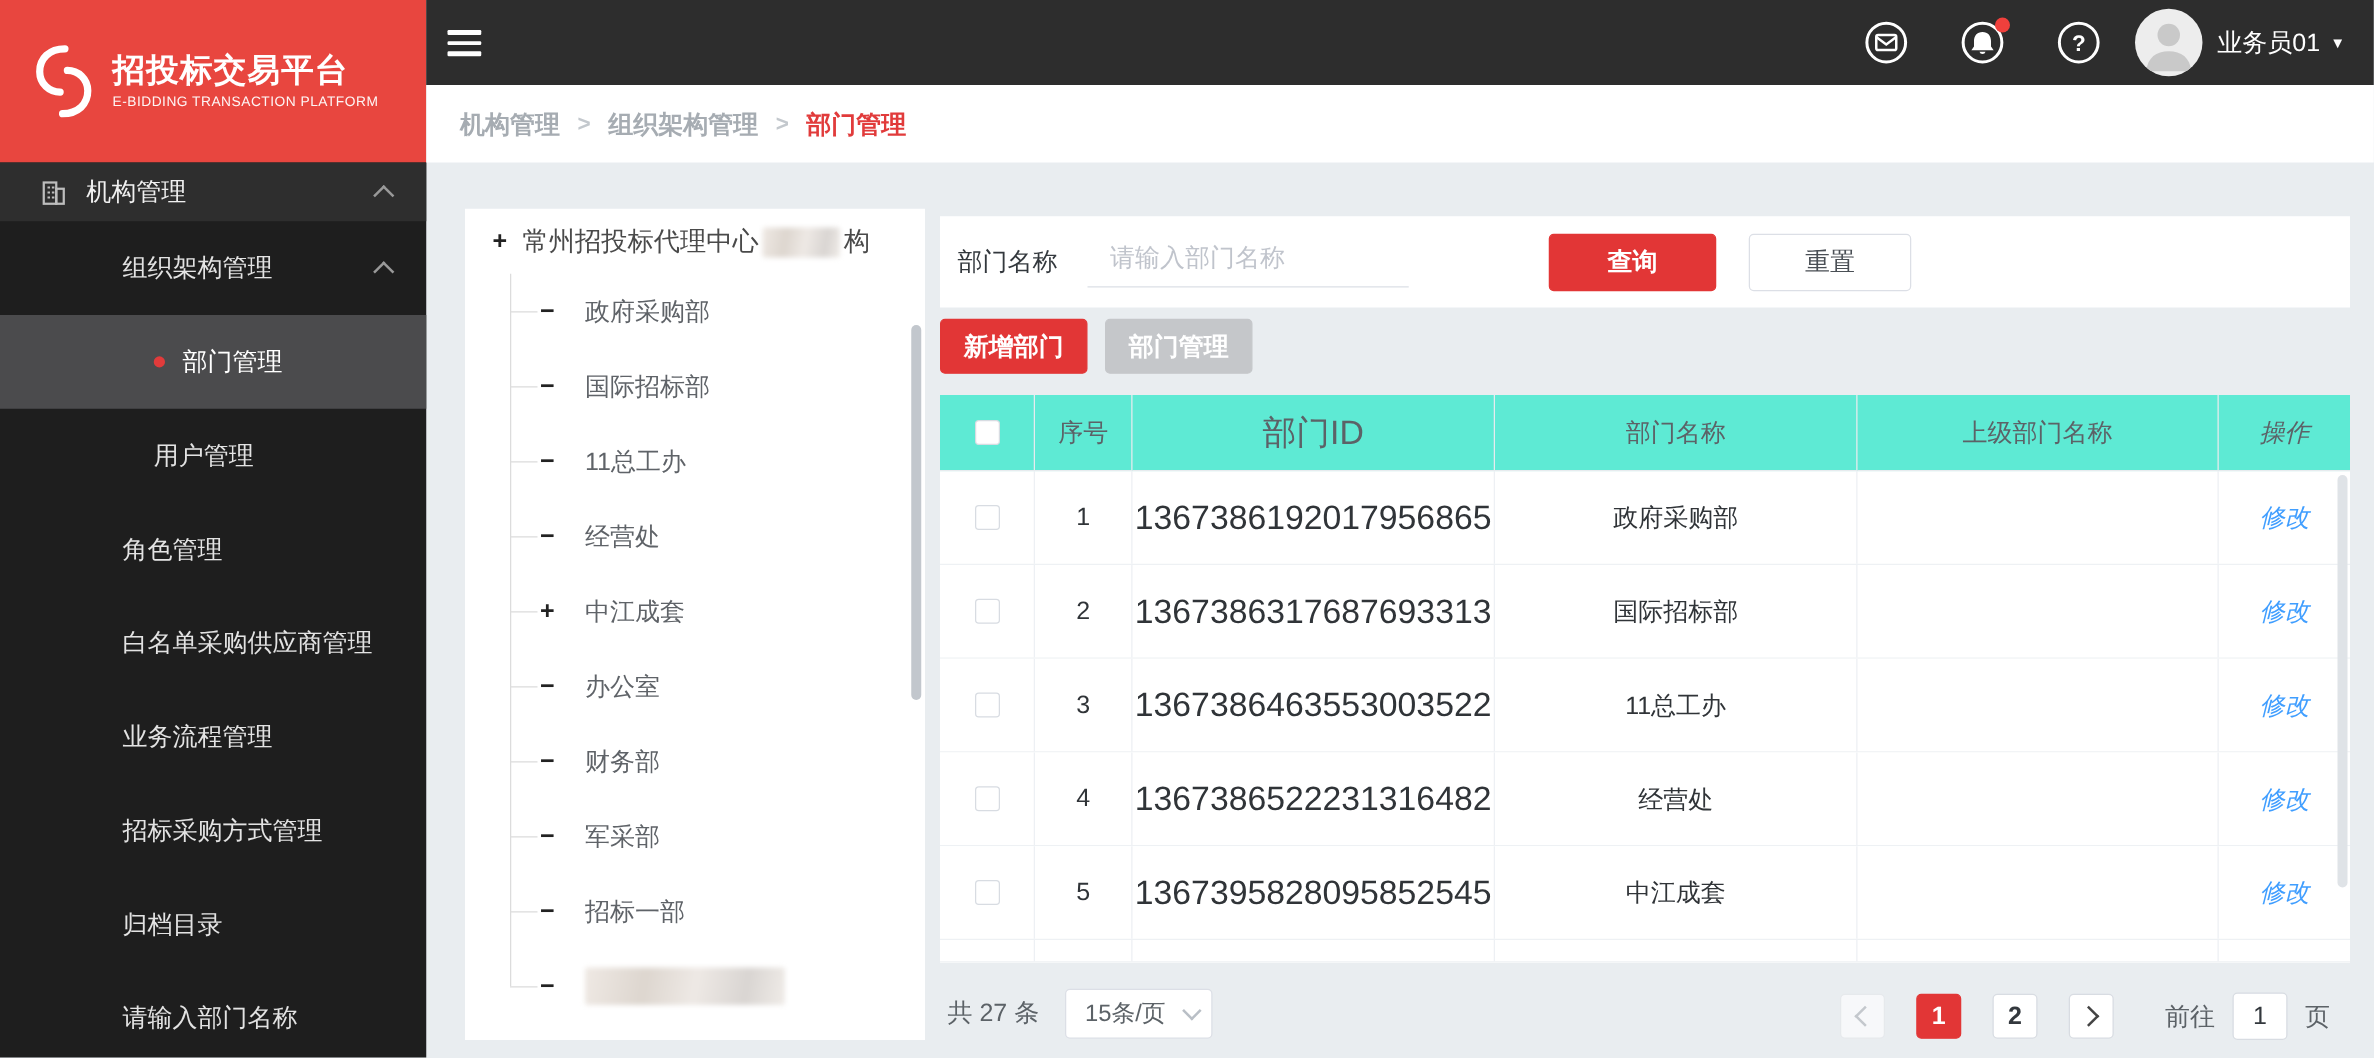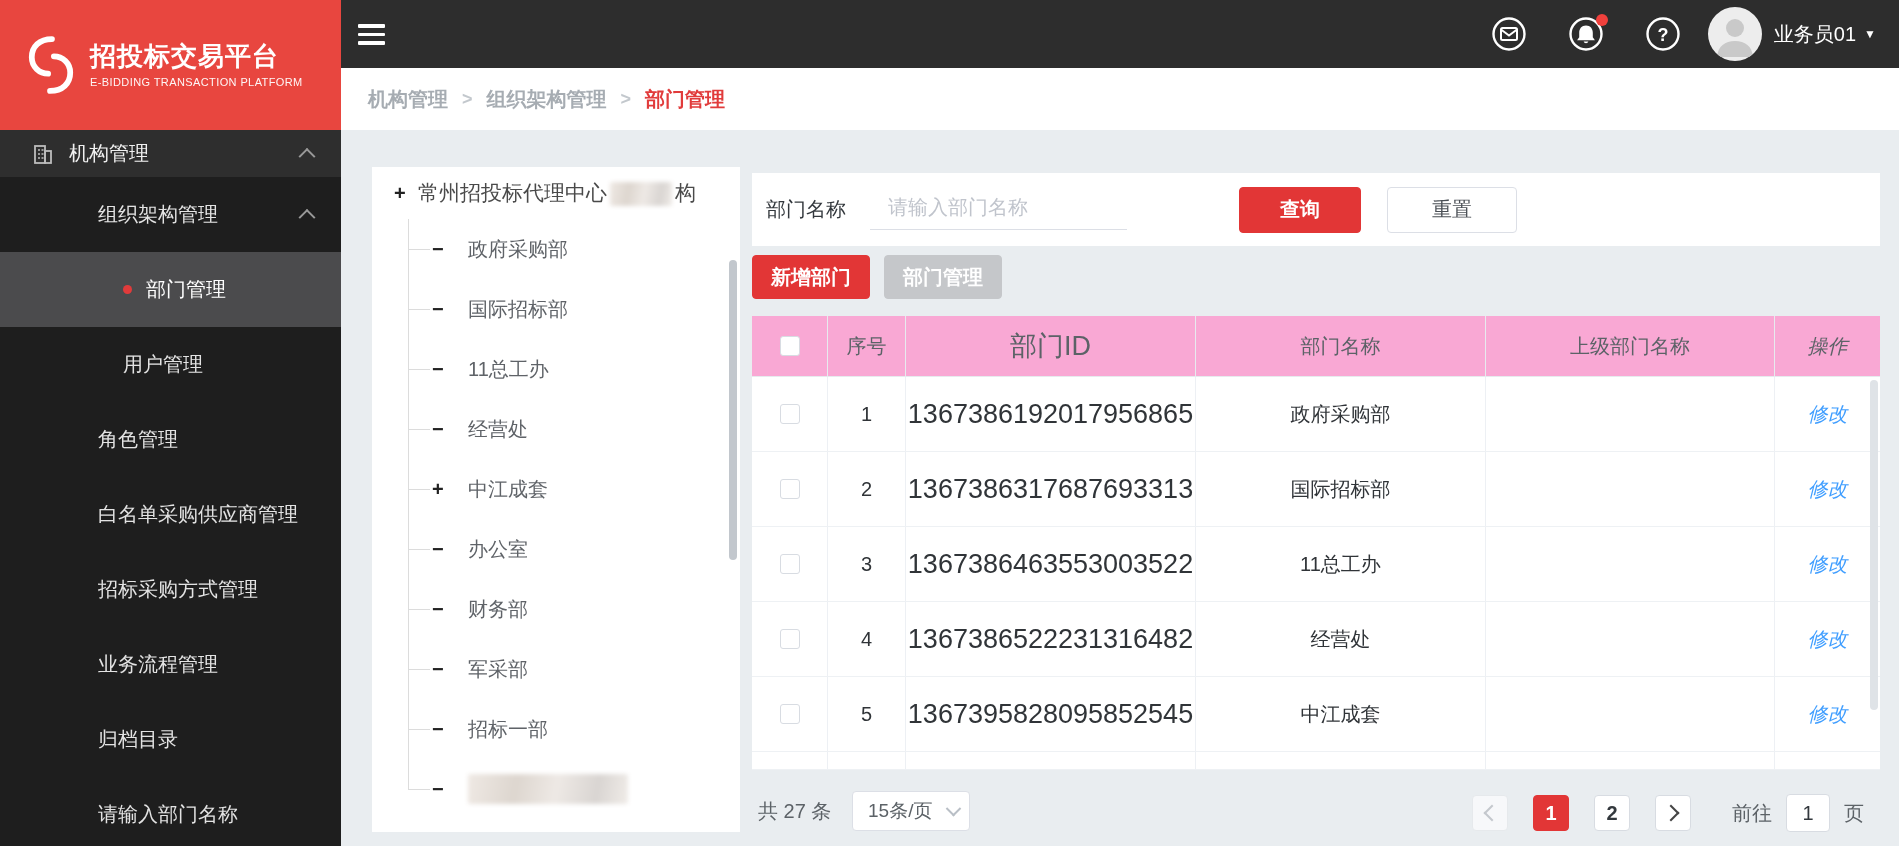--- a/index.html
+++ b/index.html
@@ -56,29 +56,29 @@
 
   
   .search-panel{position:absolute;left:752px;top:173px;width:1128px;height:73px;background:#fff;display:flex;align-items:center;padding-left:14px;box-sizing:border-box;}
   .search-label{font-size:20px;color:#33383d;}
   .search-input{margin-left:24px;width:235px;border:none;border-bottom:1px solid #dcdfe6;background:transparent;
     font-size:20px;color:#33383d;padding:6px 4px 10px 18px;outline:none;font-family:inherit;}
   .search-input::placeholder{color:#c0c4cc;}
   .btn{display:flex;align-items:center;justify-content:center;border-radius:4px;font-size:20px;font-weight:700;cursor:pointer;box-sizing:border-box;}
   .btn-red{background:#e23636;color:#fff;border:1px solid #e23636;}
   .btn-plain{background:#fff;color:#4a4f55;border:1px solid #dcdfe6;font-weight:400;}
-  .btn-query{width:122px;height:46px;margin-left:112px;}
+  .btn-query{width:134px;height:46px;margin-left:112px;}
   .btn-reset{width:130px;height:46px;margin-left:26px;}
   .btn-add{position:absolute;left:752px;top:255px;width:118px;height:44px;}
   .btn-del{position:absolute;left:884px;top:255px;width:118px;height:44px;background:#c5c7ca;color:#fff;border:1px solid #c5c7ca;cursor:not-allowed;}
 
   
   .table-panel{position:absolute;left:752px;top:316px;width:1128px;height:454px;background:#fff;overflow:hidden;}
   .trow{display:flex;width:100%;}
-  .thead{height:61px;background:#f9a8d4;}
+  .thead{height:61px;background:#5eead4;}
   .tbody-row{height:75px;background:#fff;border-bottom:1px solid #eef1f4;box-sizing:border-box;}
   .partial-row{height:18px;}
   .cell{display:flex;align-items:center;justify-content:center;border-right:1px solid #edf0f4;box-sizing:border-box;font-size:20px;color:#303438;}
   .thead .cell{border-right:1px solid #e7ebee;border-bottom:1px solid #e7ebee;color:#5c6267;}
   .cell:last-child{border-right:none;}
   .col-cb{width:76px;flex:0 0 auto;}
   .col-seq{width:78px;flex:0 0 auto;}
   .col-id{width:290px;flex:0 0 auto;font-size:27px;}
   .col-name{width:290px;flex:0 0 auto;}
   .col-parent{width:289px;flex:0 0 auto;}
@@ -141,24 +141,24 @@
     <div class="mi mi-leaf">
       <span>用户管理</span>
     </div>
     <div class="mi mi-sub">
       <span>角色管理</span>
     </div>
     <div class="mi mi-sub">
       <span>白名单采购供应商管理</span>
     </div>
     <div class="mi mi-sub">
+      <span>业务流程管理</span>
+    </div>
+    <div class="mi mi-sub">
       <span>招标采购方式管理</span>
-    </div>
-    <div class="mi mi-sub">
-      <span>业务流程管理</span>
     </div>
     <div class="mi mi-sub">
       <span>归档目录</span>
     </div>
     <div class="mi mi-sub">
       <span>请输入部门名称</span>
     </div>
   </div>
 </div>
 

